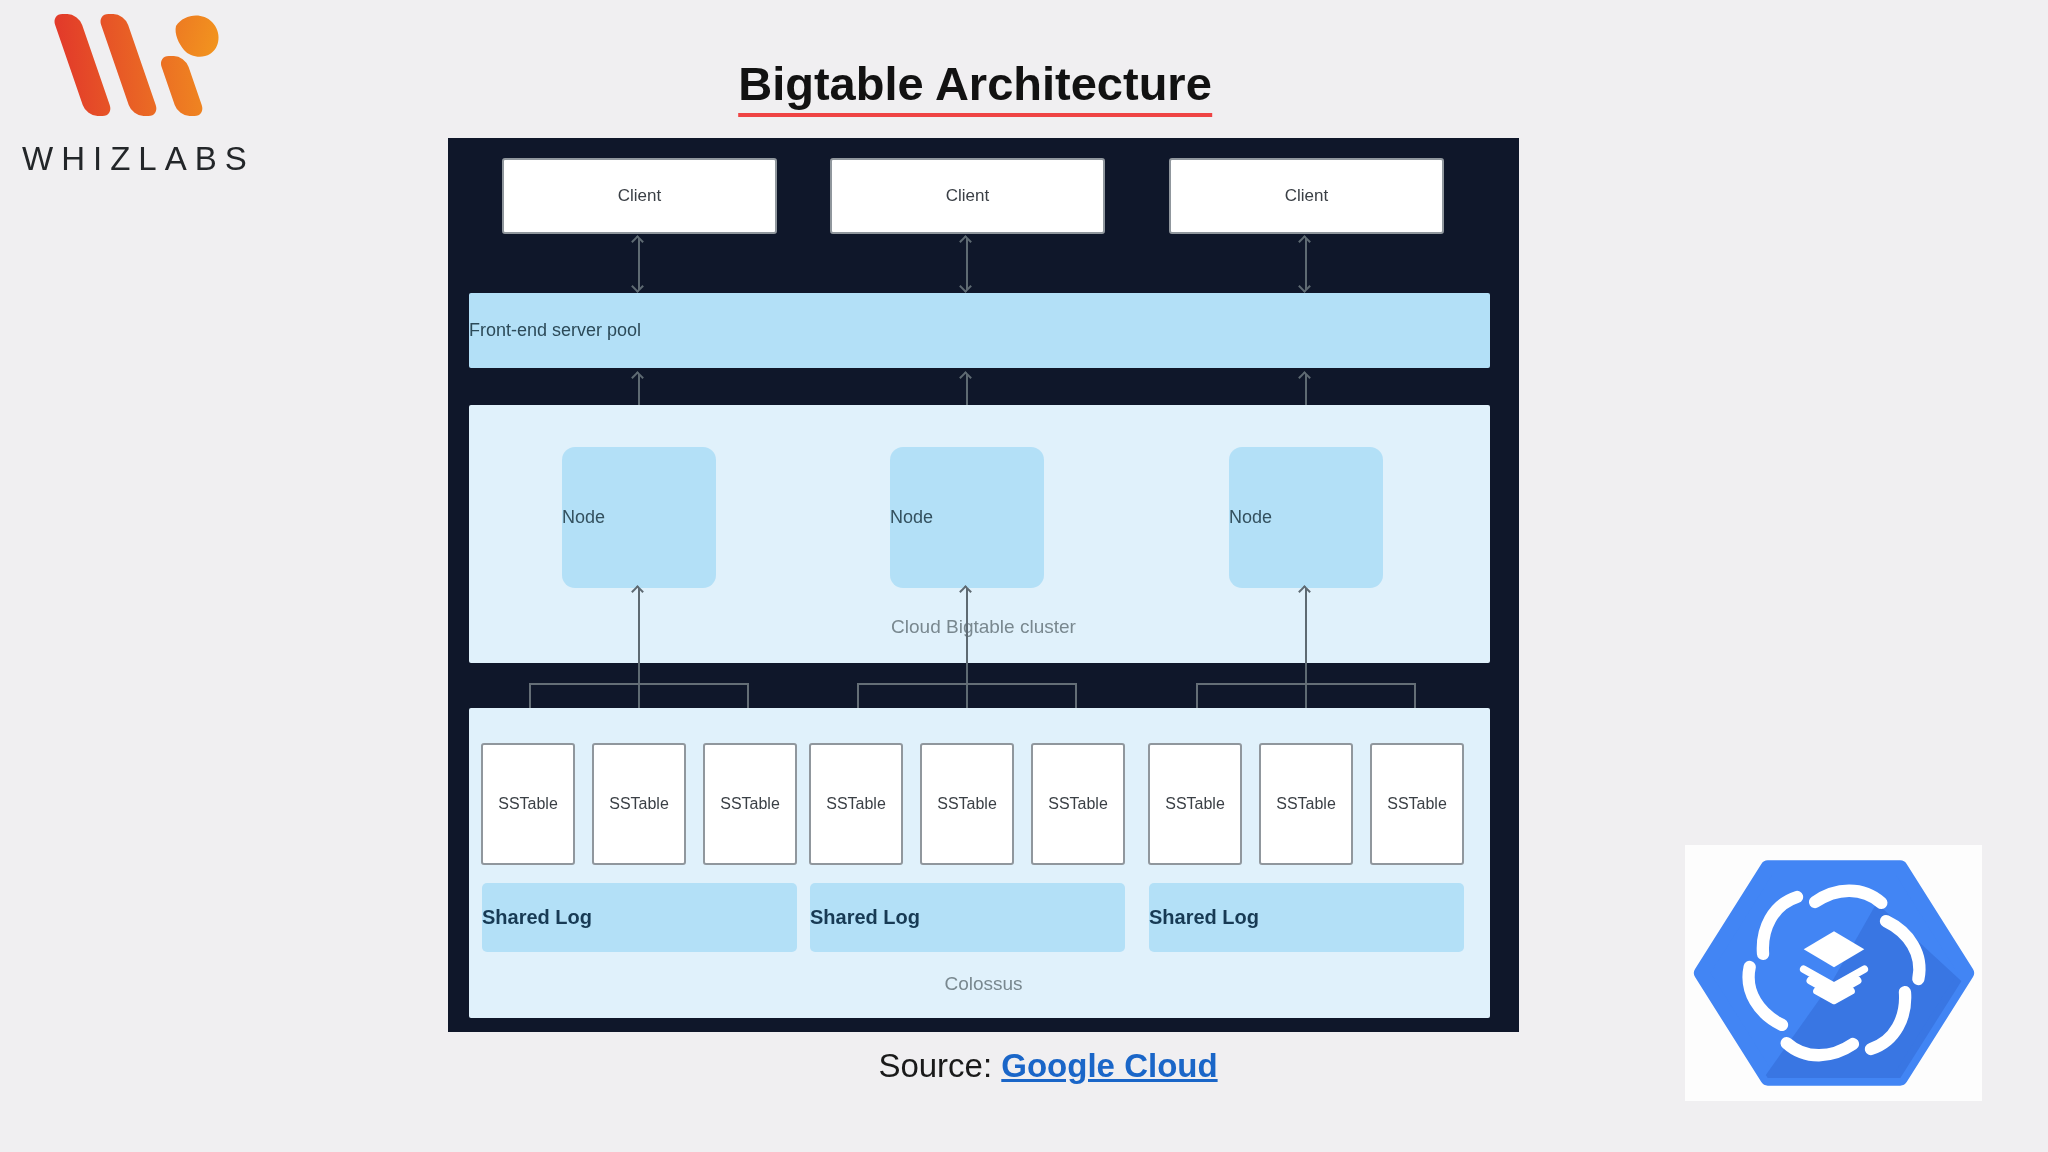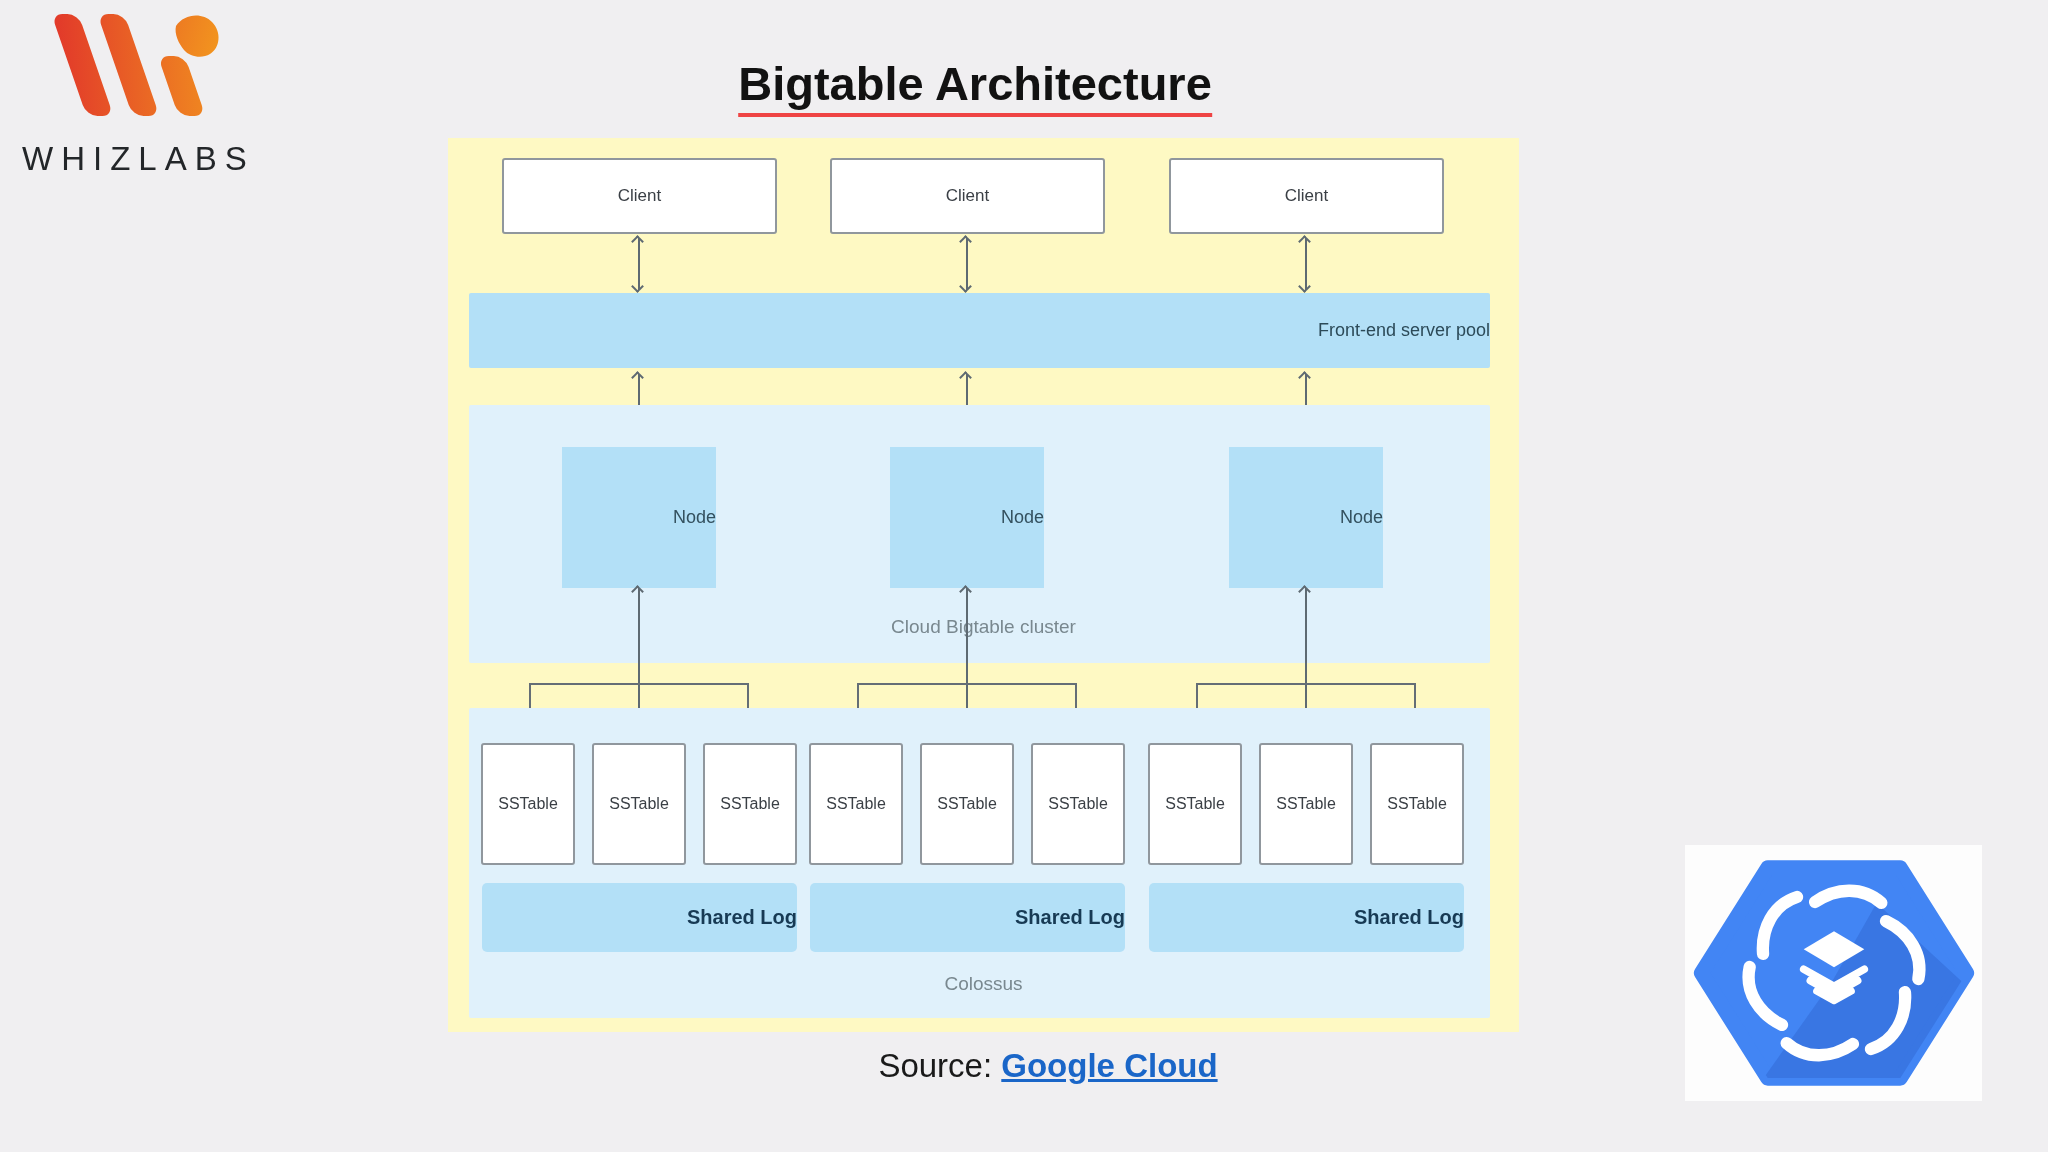--- a/index.html
+++ b/index.html
@@ -11,32 +11,32 @@
   .logo-mark{position:absolute;left:24px;top:10px;}
   .wordmark{position:absolute;left:22px;top:140px;width:220px;
             font-size:33px;letter-spacing:8px;color:#232629;font-weight:400;}
 
   
   .page-title{position:absolute;left:975px;top:56px;transform:translateX(-50%);
               font-size:47px;font-weight:700;color:#121212;white-space:nowrap;
               padding-bottom:2px;border-bottom:4px solid #ef4444;}
 
   
-  .panel{position:absolute;left:448px;top:138px;width:1071px;height:894px;background:#fef9c3;}
+  .panel{position:absolute;left:448px;top:138px;width:1071px;height:894px;background:#0f172a;}
   .panel *{box-sizing:border-box;}
 
   .whitebox{position:absolute;background:#fff;border:2px solid #90979d;border-radius:3px;
             display:flex;align-items:center;justify-content:center;
             color:#3a3f45;font-size:17px;}
   .client{top:20px;width:275px;height:76px;}
   .sstable{top:605px;width:94px;height:122px;font-size:16px;}
 
-  .bluebar{position:absolute;background:#b3e0f7;display:flex;align-items:center;justify-content:flex-end;padding-left:20px;}
+  .bluebar{position:absolute;background:#b3e0f7;display:flex;align-items:center;justify-content:flex-start;}
   .pool{left:21px;top:155px;width:1021px;height:75px;color:#2c4a58;font-size:18px;font-weight:500;border-radius:2px;}
-  .node{width:154px;height:141px;top:309px;color:#33505e;font-size:18px;font-weight:500;}
+  .node{width:154px;height:141px;top:309px;color:#33505e;font-size:18px;font-weight:500;border-radius:13px;}
   .sharedlog{top:745px;width:315px;height:69px;color:#173a54;font-size:20px;font-weight:600;border-radius:5px;}
 
   .region{position:absolute;left:21px;width:1021px;background:#e0f1fb;border-radius:2px;}
   .region.cluster{top:267px;height:258px;}
   .region.colossus{top:570px;height:310px;}
   .region-label{position:absolute;left:0;width:100%;text-align:center;
                 color:#79888f;font-size:19px;}
 
   
   .varrow{position:absolute;width:2px;background:#5e6a72;}

